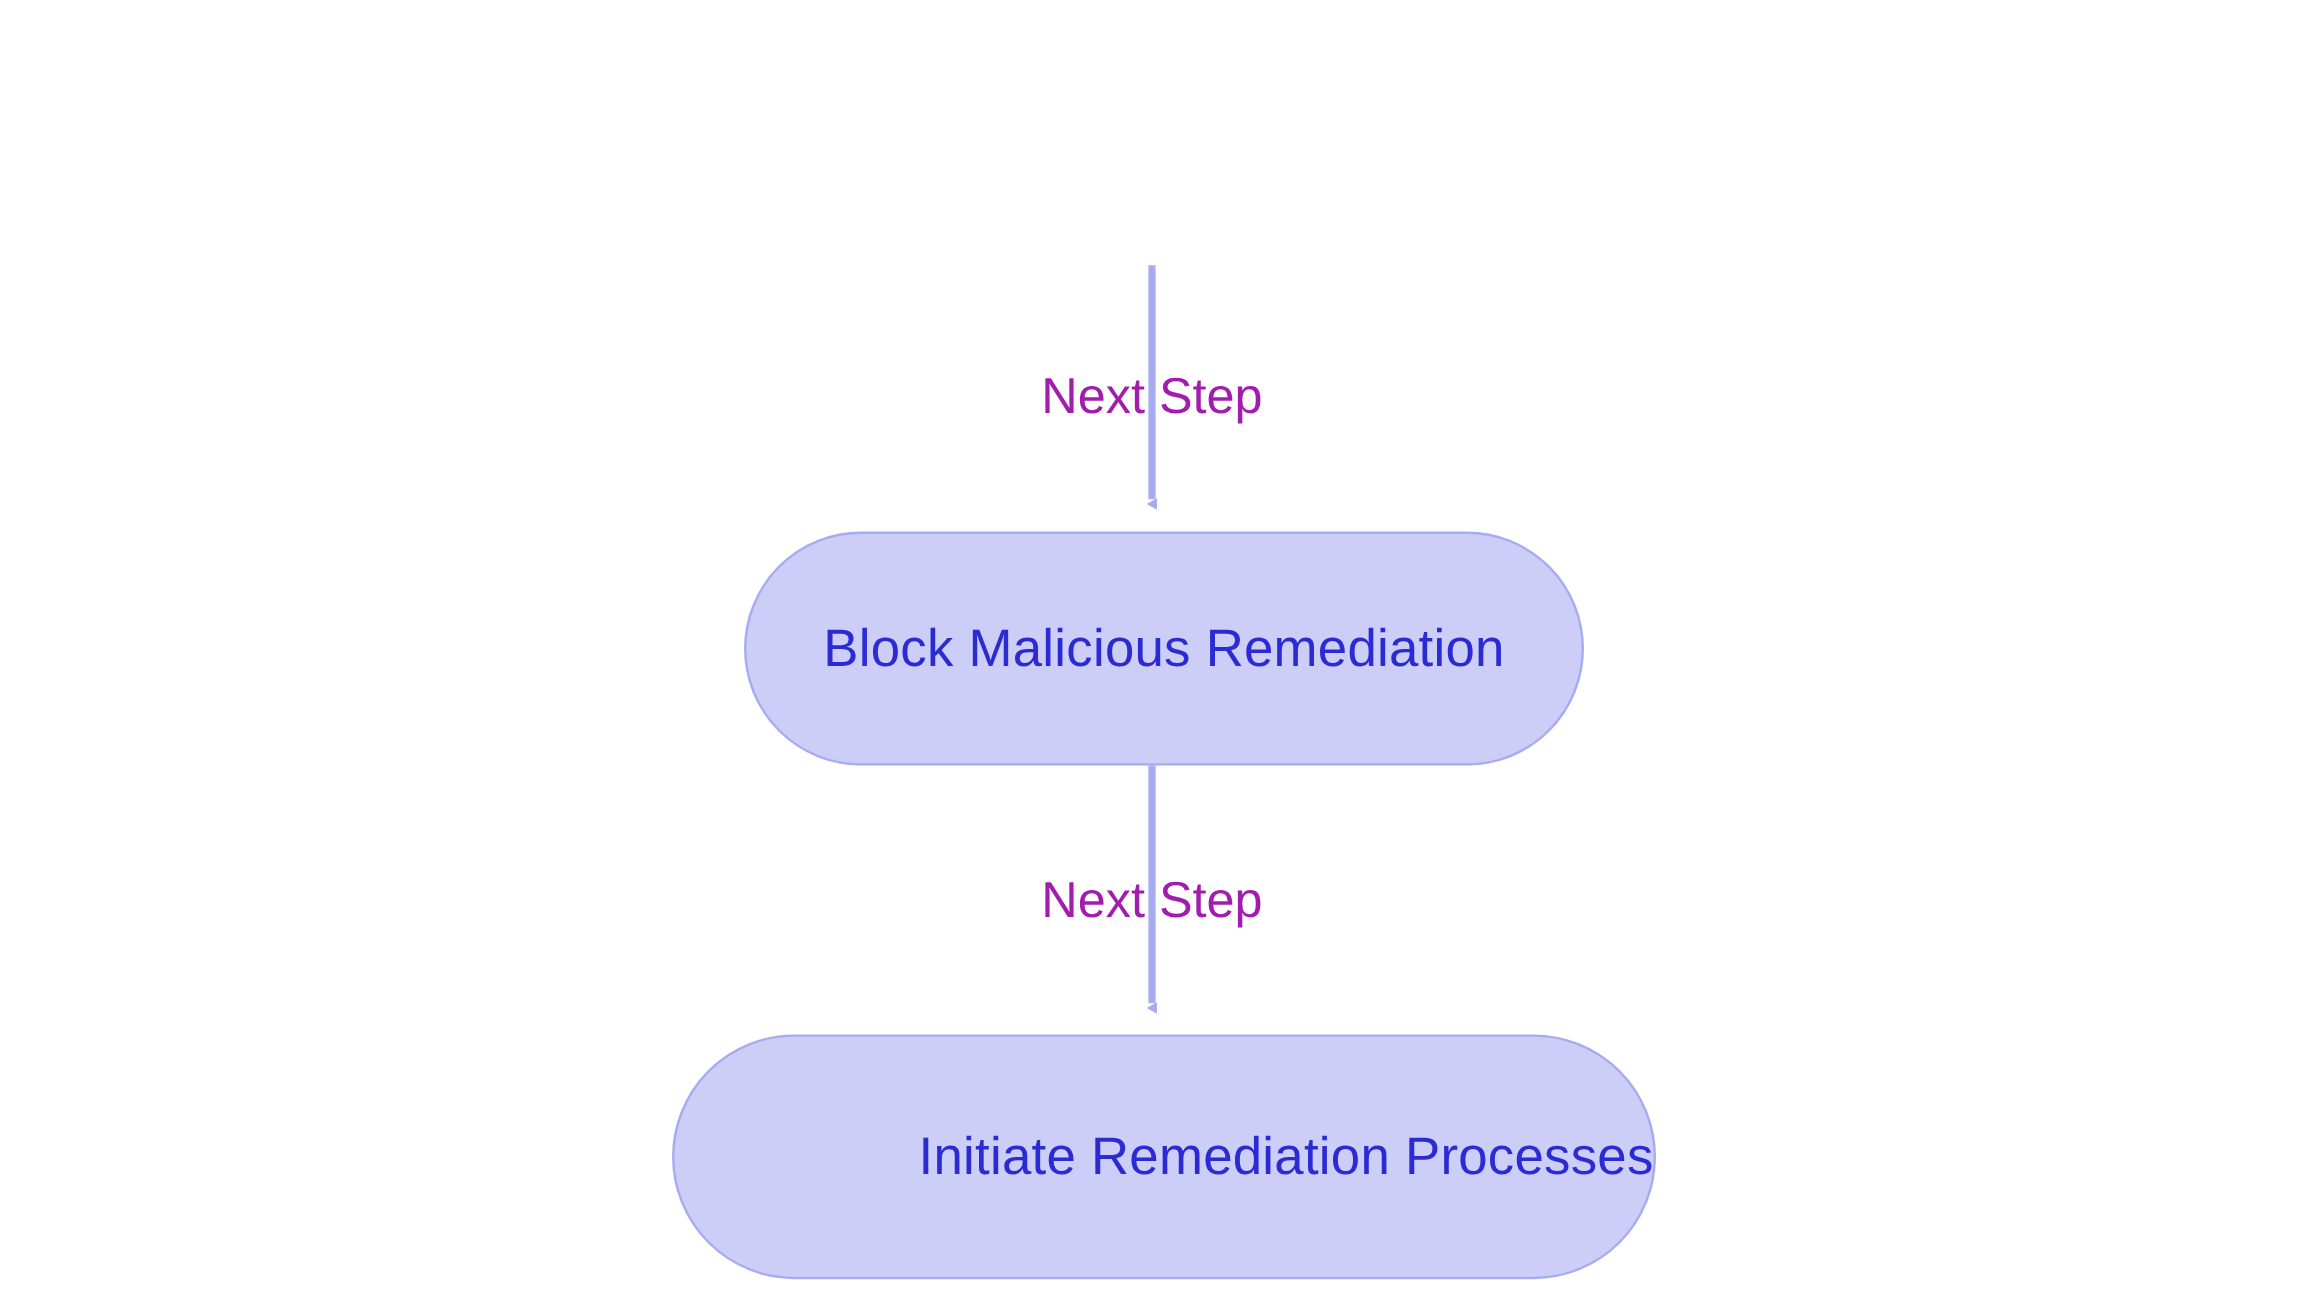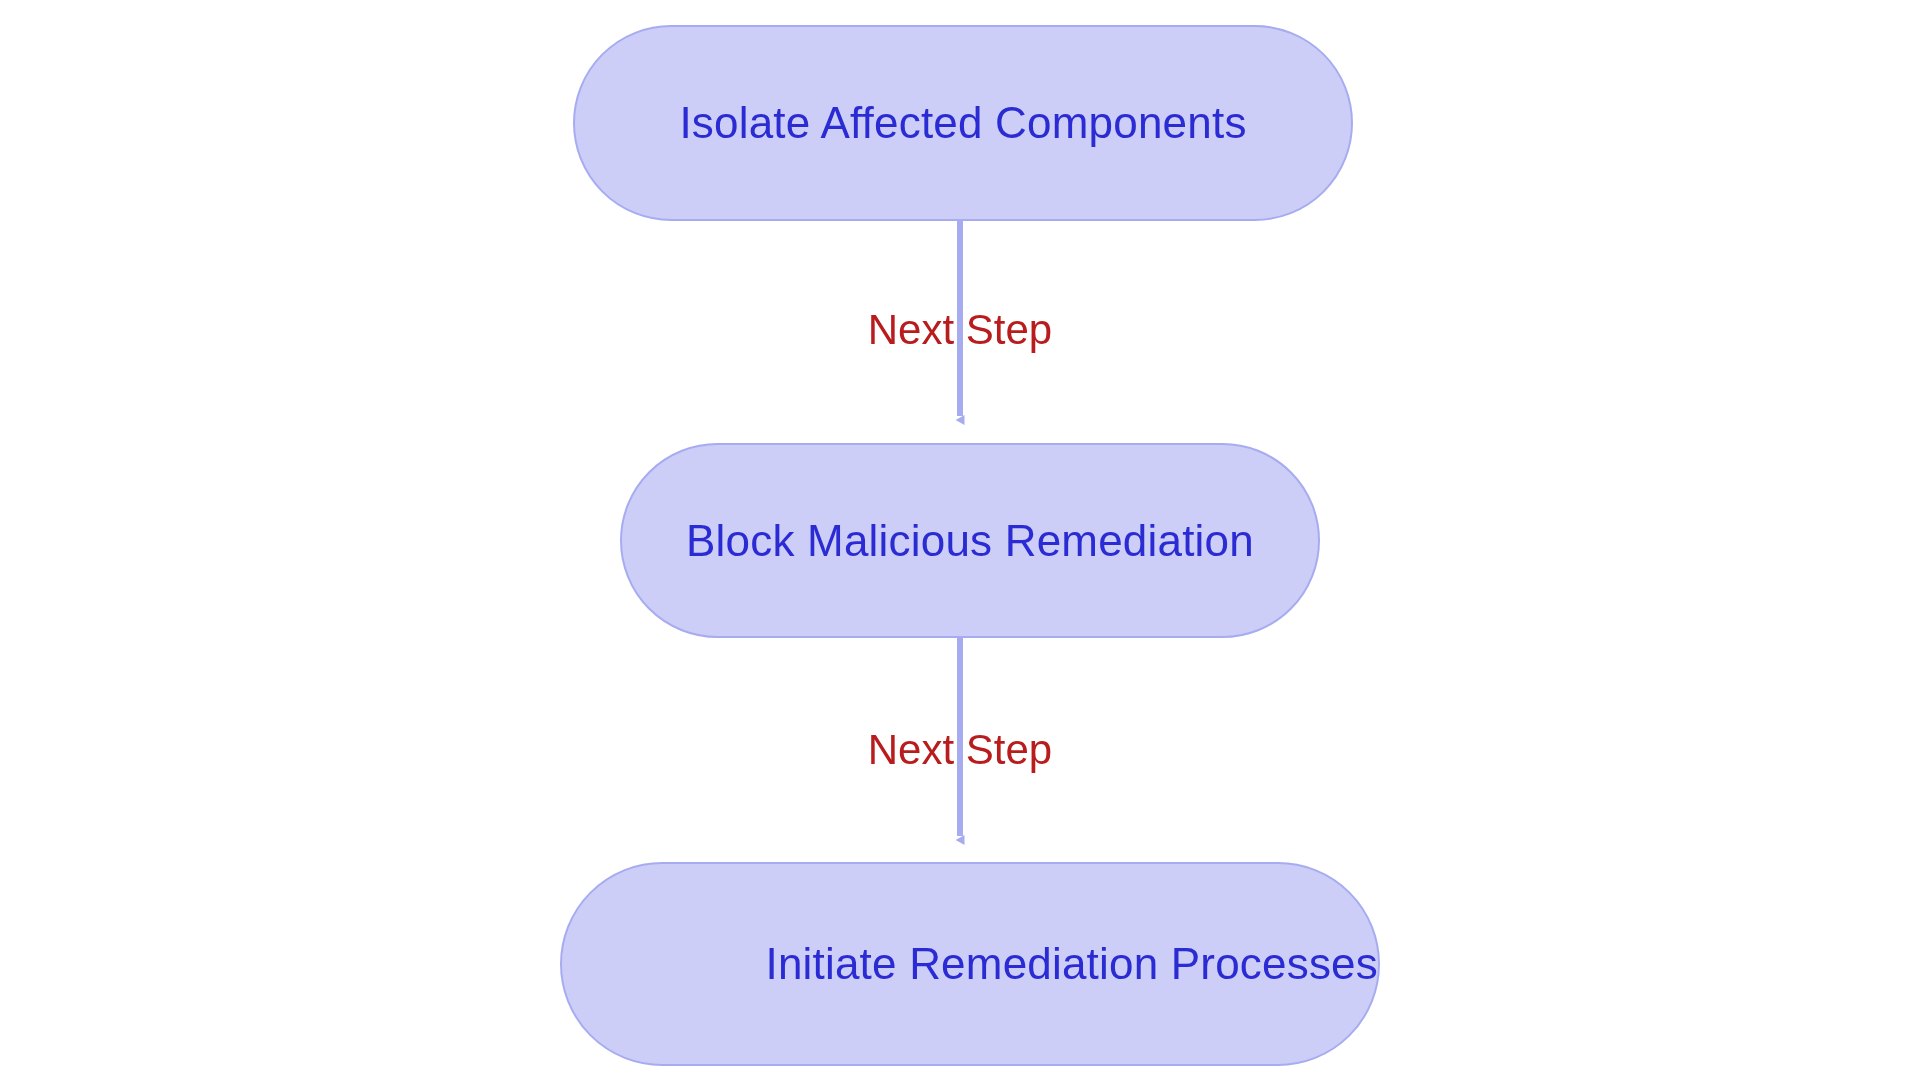--- a/index.html
+++ b/index.html
@@ -69,21 +69,21 @@
     left: 560px;
     top: 862px;
     width: 820px;
     height: 204px;
     justify-content: flex-end;
   }
 
   
   .edge-label {
     position: absolute;
-    color: #b91c1c;
+    color: #a21caf;
     font-family: "Liberation Sans", sans-serif;
     font-size: 42px;
     font-weight: 400;
     white-space: nowrap;
     line-height: 1;
     transform: translate(-50%, -50%);
   }
   #edge-label-1 { left: 960px; top: 330px; }
   #edge-label-2 { left: 960px; top: 750px; }
 </style>
@@ -101,23 +101,20 @@
 
     <g>
       <line x1="960" y1="221" x2="960" y2="416" stroke="#a7acf0" stroke-width="6" marker-end="url(#arrowhead)"></line>
     </g>
 
     <g>
       <line x1="960" y1="638" x2="960" y2="836" stroke="#a7acf0" stroke-width="6" marker-end="url(#arrowhead)"></line>
     </g>
   </svg>
 
-  <div class="node" id="node-isolate">
-    <span class="node-label">Isolate Affected Components</span>
-  </div>
 
   <div class="node" id="node-block">
     <span class="node-label">Block Malicious Remediation</span>
   </div>
 
   <div class="node" id="node-remediate">
     <span class="node-label">Initiate Remediation Processes</span>
   </div>
 
   <div class="edge-label" id="edge-label-1">Next Step</div>

